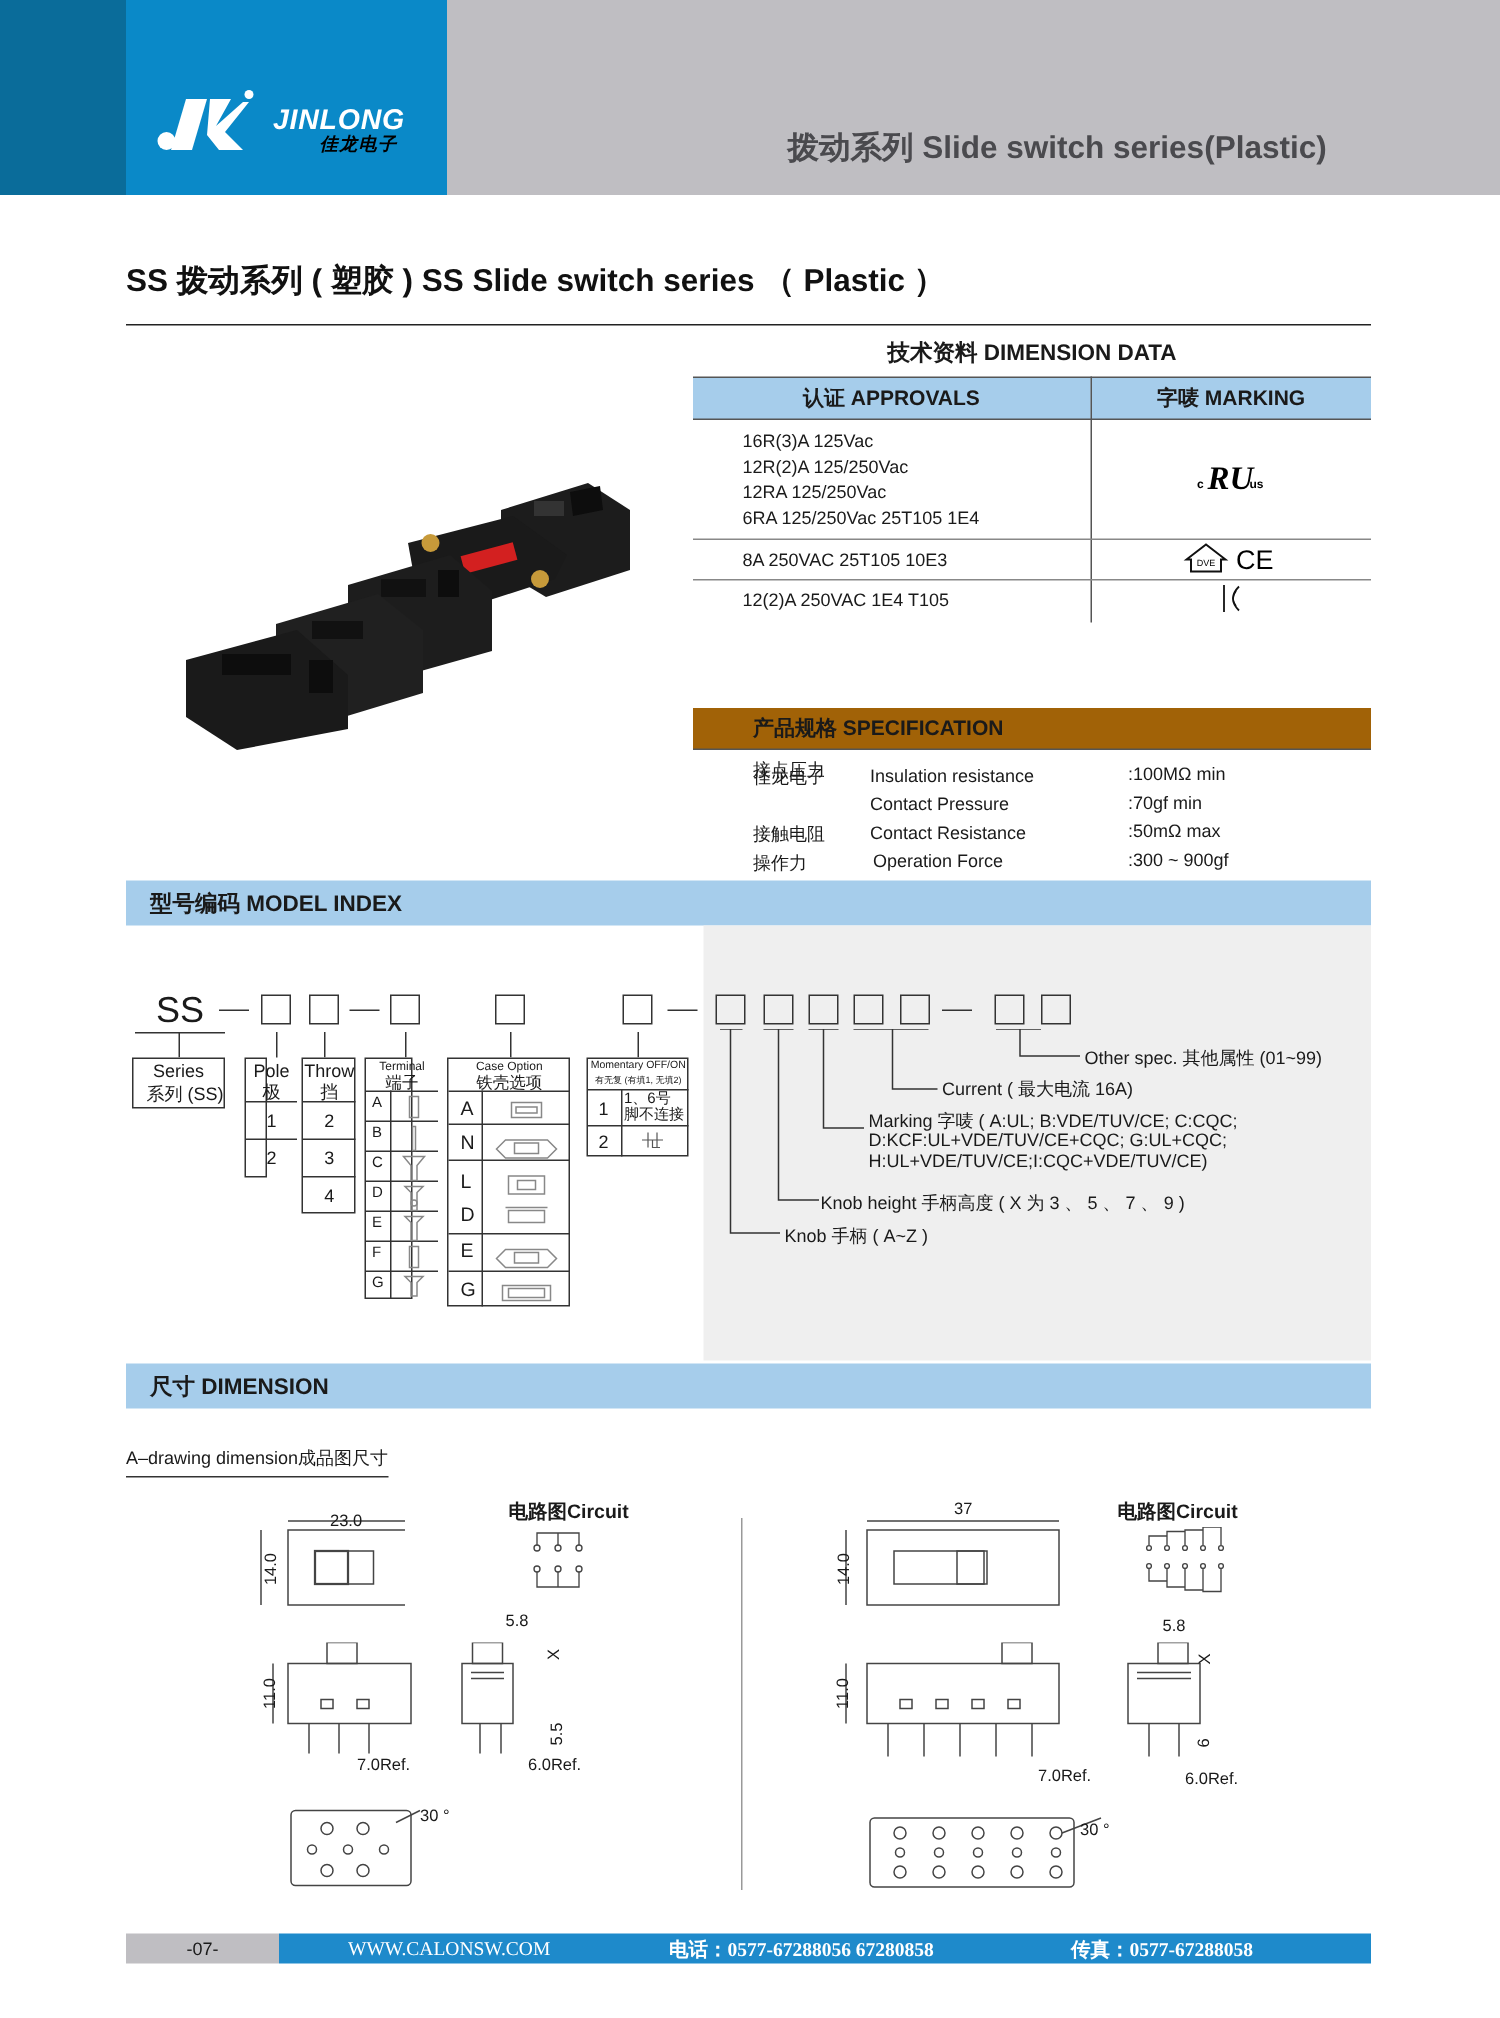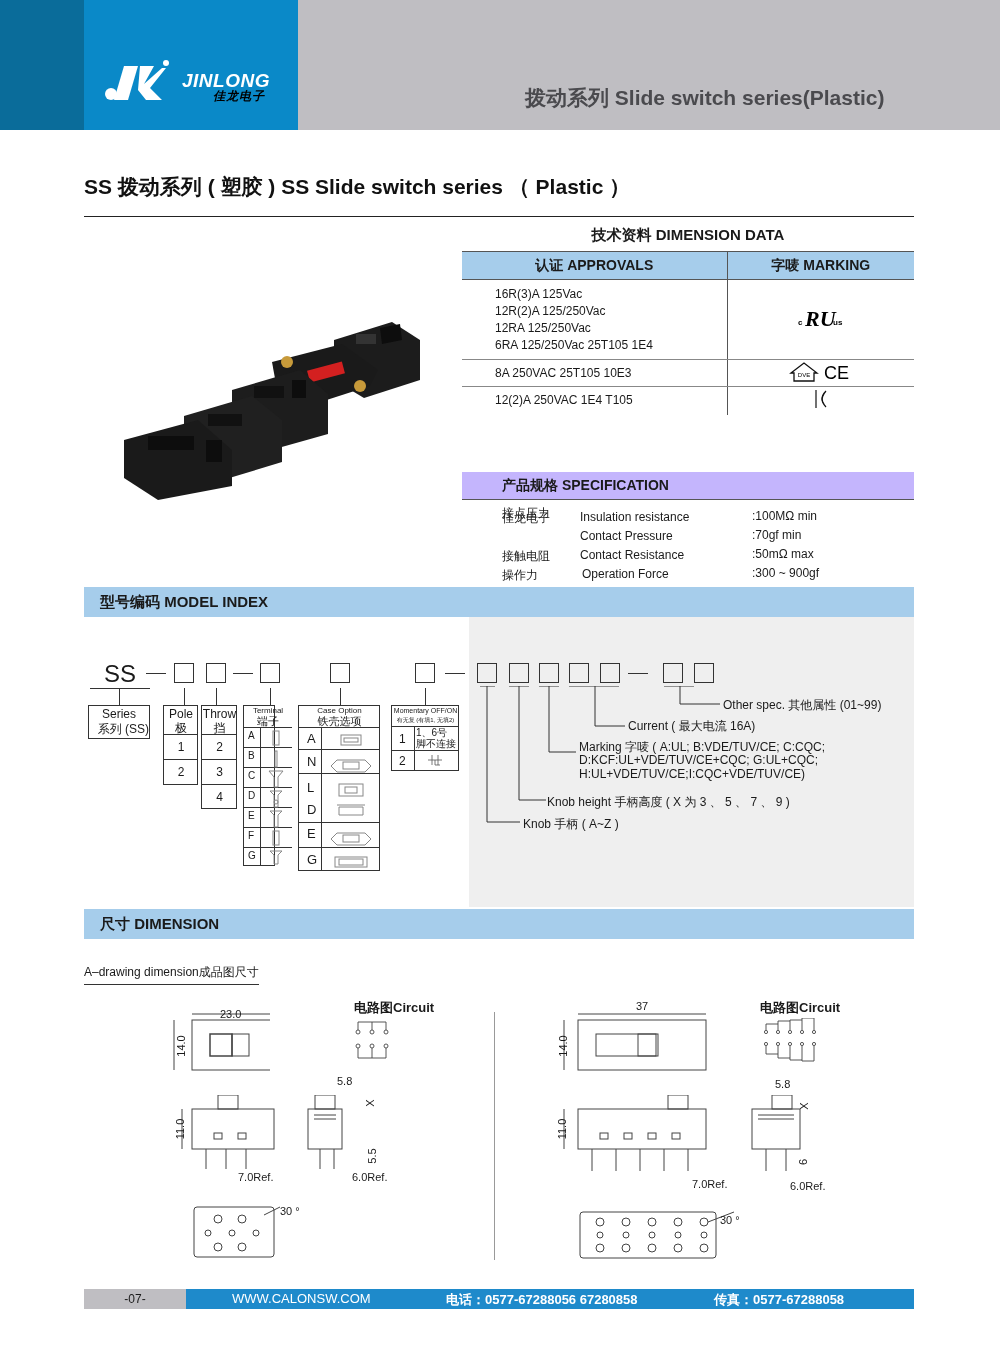--- a/index.html
+++ b/index.html
@@ -23,45 +23,45 @@
   .photo { left: 112px; top: 310px; width: 330px; height: 190px; }
 
   
   .td-title { left: 462px; top: 226px; width: 452px; text-align: center; font-size: 15px; font-weight: bold; }
   .td-table { left: 462px; top: 251px; width: 452px; border-collapse: collapse; font-size: 12px; }
   .td-table th { background: #a6cdeb; font-size: 14px; font-weight: bold; height: 28px; border-top: 1px solid #555; border-bottom: 1px solid #555; }
   .td-table th.c1 { width: 265px; border-right: 1px solid #555; }
   .td-table td { border-bottom: 1px solid #888; vertical-align: middle; }
   .td-table td.app { padding-left: 33px; border-right: 1px solid #555; line-height: 17px; }
   .td-table td.mark { text-align: center; }
-  .spec-hdr { left: 462px; top: 472px; width: 452px; height: 28px; background: #c4b5fd; border-bottom: 1px solid #555; font-size: 14px; font-weight: bold; padding: 5px 0 0 40px; }
+  .spec-hdr { left: 462px; top: 472px; width: 452px; height: 28px; background: #a16207; border-bottom: 1px solid #555; font-size: 14px; font-weight: bold; padding: 5px 0 0 40px; }
   .spec-row { position: absolute; font-size: 12px; white-space: nowrap; }
 
   
   .sec-bar { left: 84px; width: 830px; height: 30px; background: #a6cdeb; font-size: 15px; font-weight: bold; padding: 6px 0 0 16px; }
   .gray-zone { left: 469px; top: 617px; width: 445px; height: 290px; background: #efefef; }
 
   
   .mi-text { position: absolute; font-size: 12px; white-space: nowrap; }
   .code-box { position: absolute; width: 20px; height: 20px; border: 1px solid #333; background: transparent; }
   .dash { position: absolute; height: 1px; background: #333; }
   .vline { position: absolute; width: 1px; background: #333; }
   .hline { position: absolute; height: 1px; background: #333; }
   .tbl-box { position: absolute; border: 1px solid #333; background: #fff; }
   .tbl-box .cell { position: absolute; font-size: 12px; }
 
   
   .adraw { left: 84px; top: 964px; font-size: 12px; border-bottom: 1px solid #333; padding-bottom: 3px; }
   .sep-line { left: 494px; top: 1012px; width: 1px; height: 248px; background: #999; }
   .dim-text { position: absolute; font-size: 11px; white-space: nowrap; }
-  .circuit-title { position: absolute; font-size: 13px; font-weight: bold; white-space: nowrap; margin-left: 15px; }
+  .circuit-title { position: absolute; font-size: 13px; font-weight: bold; white-space: nowrap; }
 
   
   .ftr-gray { left: 84px; top: 1289px; width: 102px; height: 20px; background: #bfbec2; font-size: 12px; text-align: center; padding-top: 3px; }
-  .ftr-blue { left: 186px; top: 1289px; width: 728px; height: 20px; background: #1e8acb; color: #fff; font-size: 13px; font-weight: bold; }
+  .ftr-blue { left: 186px; top: 1289px; width: 728px; height: 20px; background: #1e8acb; color: #fff; font-size: 13px; font-weight: bold; font-family: Liberation Serif, serif; }
   .ftr-blue span { position: absolute; top: 2px; white-space: nowrap; }
 </style>
 </head>
 <body>
 
 <div class="abs hdr-dark"></div>
 <div class="abs hdr-blue"></div>
 <div class="abs hdr-gray"></div>
 <svg class="abs logo-mark" viewBox="0 0 66 42">
   <circle cx="7" cy="34" r="6" fill="#fff"></circle>
@@ -198,21 +198,21 @@
 <div class="vline" style="left:216px;top:688px;height:17px"></div>
 <div class="vline" style="left:270px;top:688px;height:17px"></div>
 <div class="vline" style="left:340px;top:688px;height:17px"></div>
 <div class="vline" style="left:425px;top:688px;height:17px"></div>
 
 <div class="tbl-box" style="left:88px;top:705px;width:62px;height:34px">
   <div class="cell" style="left:0;top:1px;width:60px;text-align:center">Series</div>
   <div class="cell" style="left:0;top:15px;width:60px;text-align:right">系列 (SS)</div>
 </div>
 
-<div class="tbl-box" style="left:163px;top:705px;width:35px;height:80px">
+<div class="tbl-box" style="left:163px;top:705px;width:15px;height:80px">
   <div class="cell" style="left:0;top:1px;width:34px;text-align:center">Pole</div>
   <div class="cell" style="left:0;top:14px;width:34px;text-align:center">极</div>
   <div class="hline" style="left:0;top:28px;width:34px"></div>
   <div class="cell" style="left:0;top:34px;width:34px;text-align:center">1</div>
   <div class="hline" style="left:0;top:53px;width:34px"></div>
   <div class="cell" style="left:0;top:59px;width:34px;text-align:center">2</div>
 </div>
 
 <div class="tbl-box" style="left:201px;top:705px;width:36px;height:104px">
   <div class="cell" style="left:0;top:1px;width:35px;text-align:center">Throw</div>

